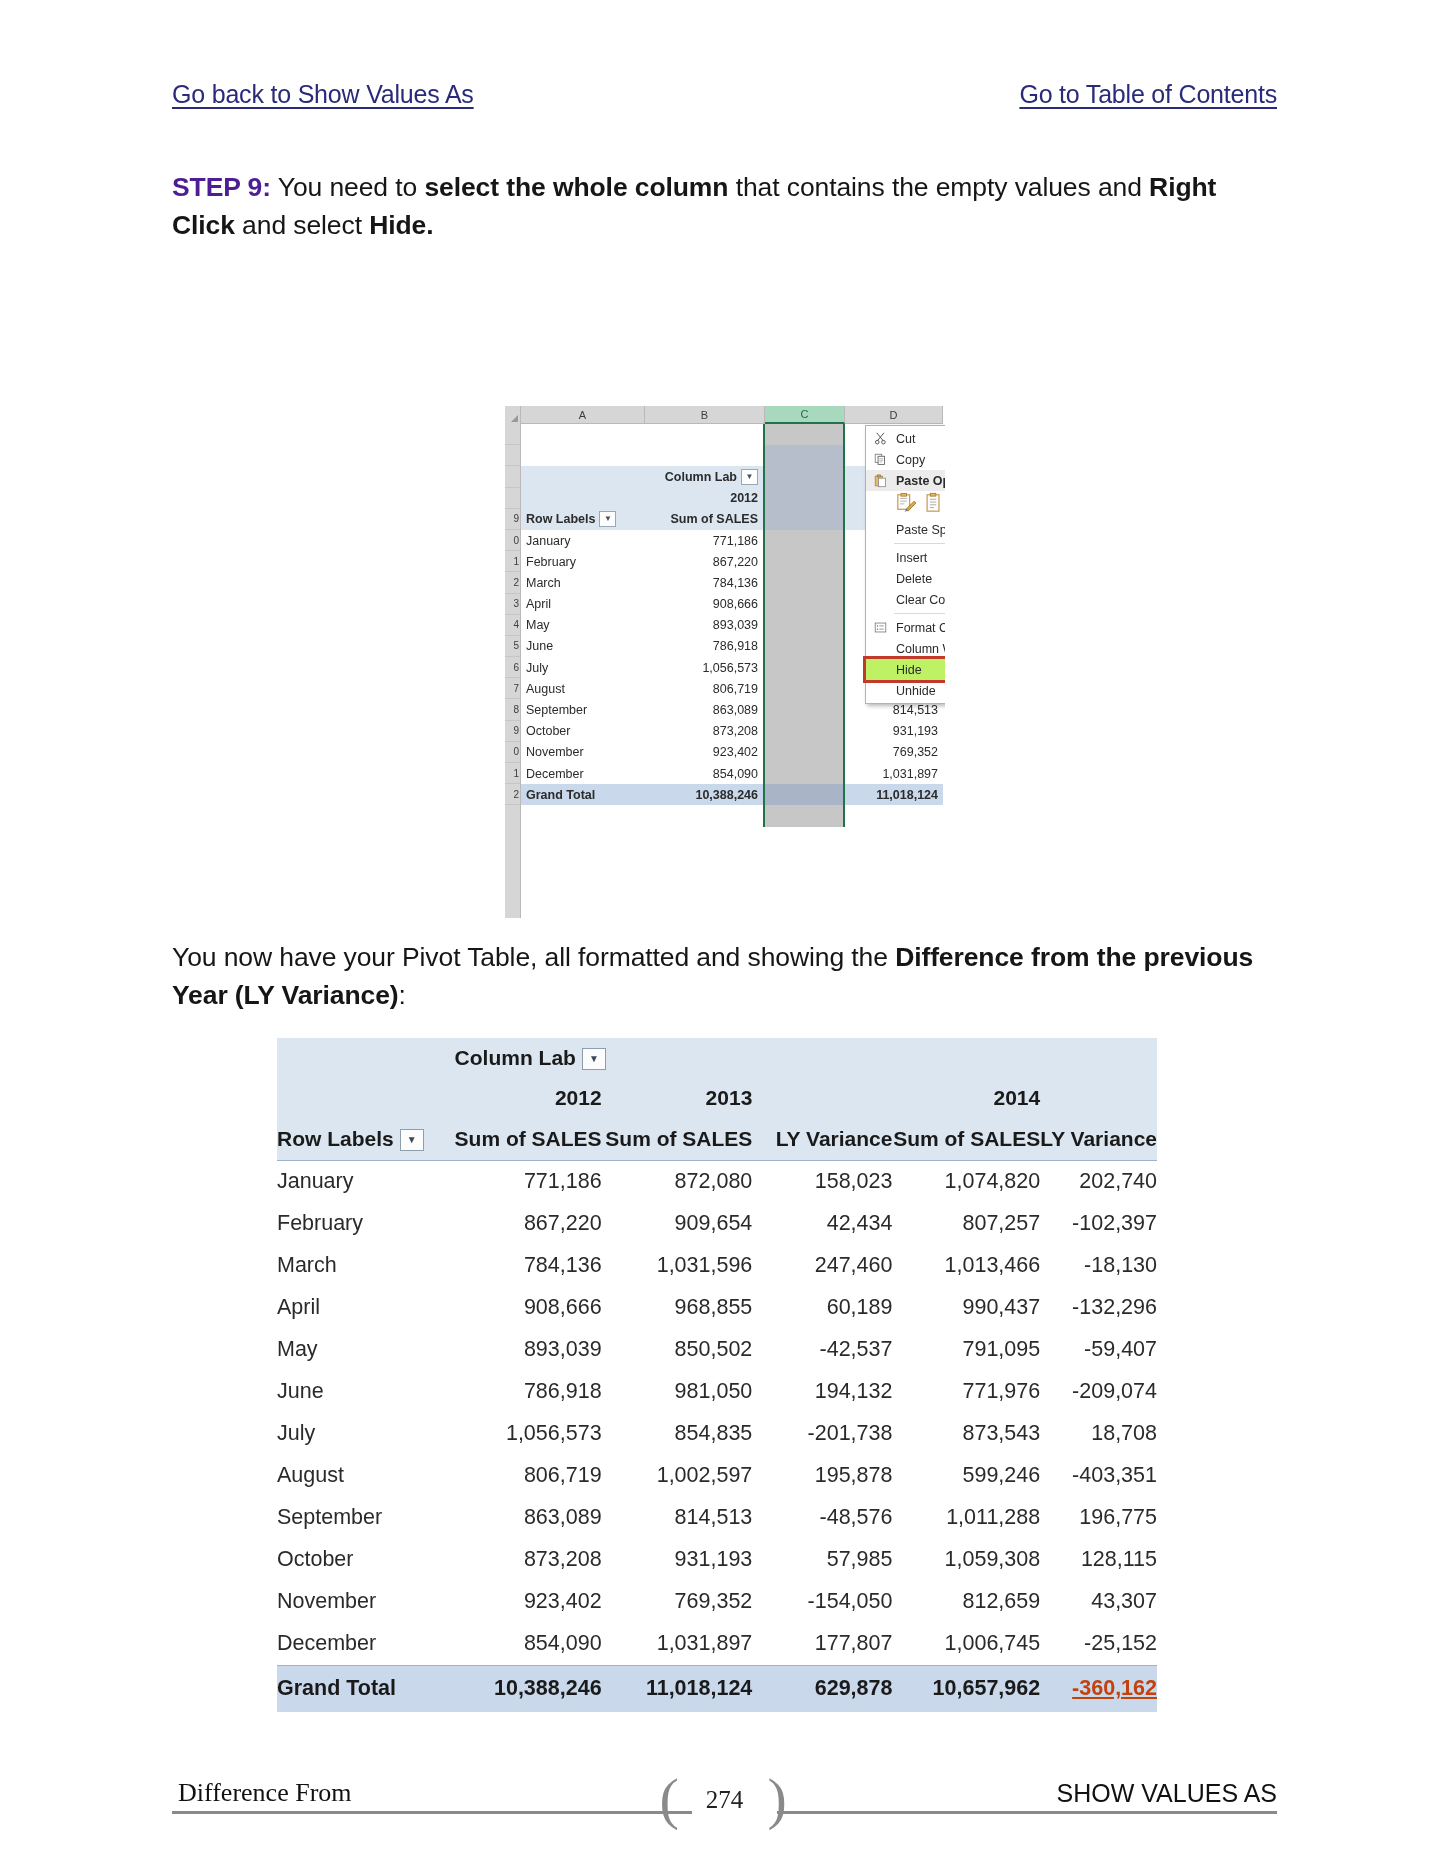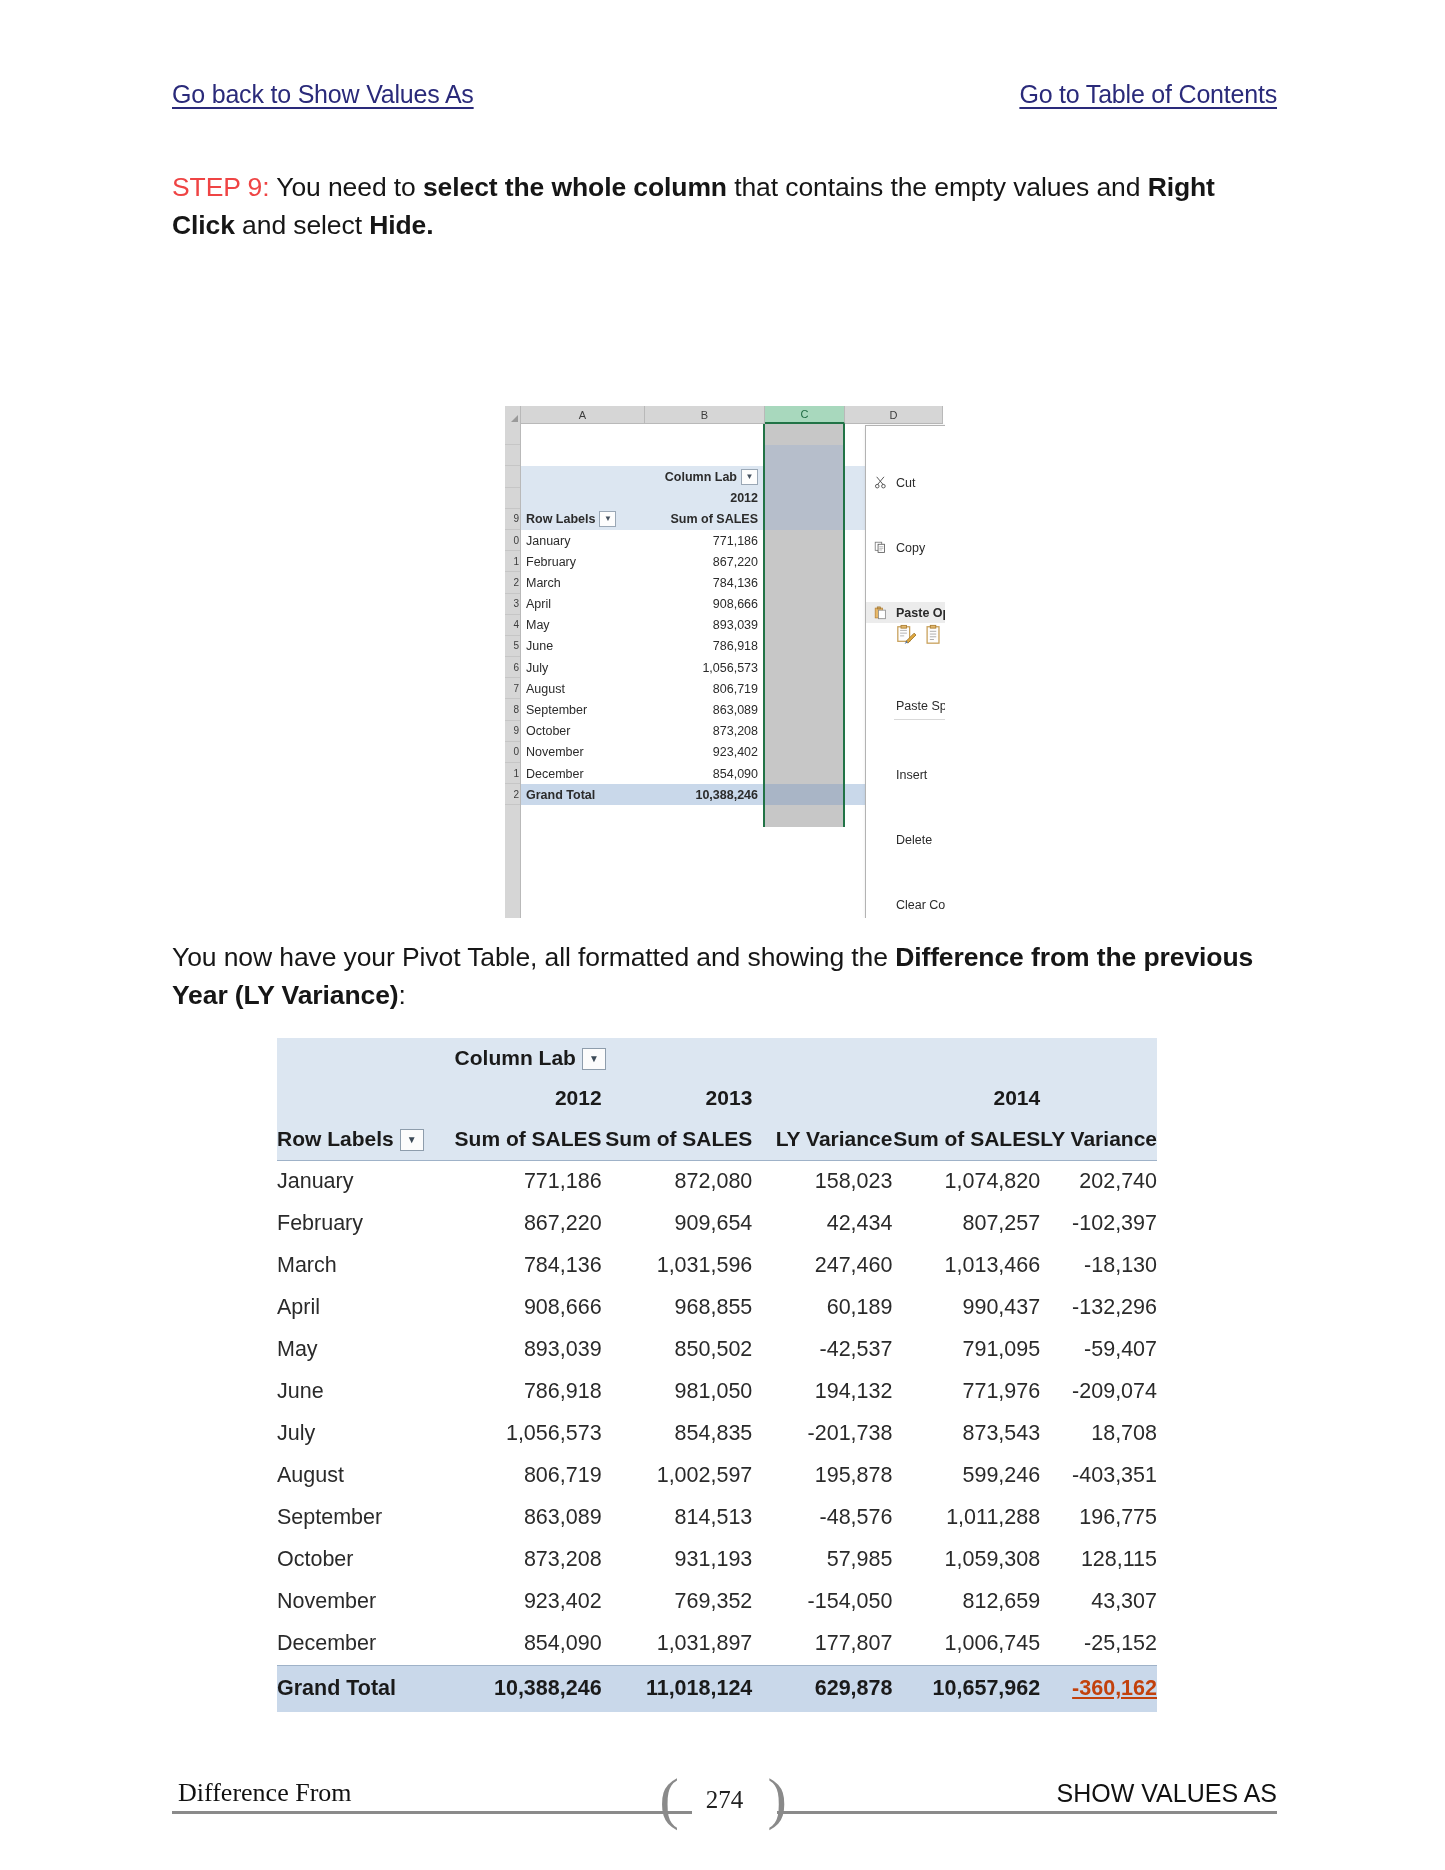--- a/index.html
+++ b/index.html
@@ -49,21 +49,21 @@
   
   .body-text {
     position: absolute;
     font-family: "Liberation Sans", sans-serif;
     font-size: 26.5px;
     line-height: 38px;
     color: #161616;
     letter-spacing: -0.1px;
   }
   .body-text b { font-weight: bold; }
-  .step-label { color: #ef4444; font-weight: normal; }
+  .step-label { color: #4c1d95; font-weight: bold; }
 
   #step9-para { left: 172px; top: 168px; width: 1090px; }
   #empty-col-para { left: 172px; top: 270px; width: 1085px; }
   #pivot-done-para { left: 172px; top: 938px; width: 1100px; }
 
   
   .excel-shot {
     position: absolute;
     left: 505px;
     top: 406px;
@@ -193,21 +193,20 @@
     color: #2b2b2b;
     z-index: 20;
   }
   .ctx-item {
     display: flex;
     align-items: center;
     height: 21px;
     padding-left: 4px;
     white-space: nowrap;
     cursor: default;
-    margin-top: 44px;
   }
   .ctx-item .ico {
     width: 20px; height: 17px;
     margin-right: 6px;
     display: flex;
     align-items: center;
     justify-content: center;
     flex: 0 0 20px;
   }
   .ctx-item .lbl { flex: 1; }
@@ -218,21 +217,21 @@
     background: #d9d9d9;
     margin: 3px 4px 3px 28px;
   }
   .ctx-paste-row {
     display: flex;
     padding: 1px 0 3px 30px;
     gap: 9px;
   }
   .ctx-highlight {
     outline: 3px solid #c0392b;
-    background: #a3a3a3;
+    background: #bef264;
     position: relative;
   }
 
   
   .pivot {
     position: absolute;
     left: 277px;
     top: 1038px;
     width: 880px;
     font-family: "Liberation Sans", sans-serif;

